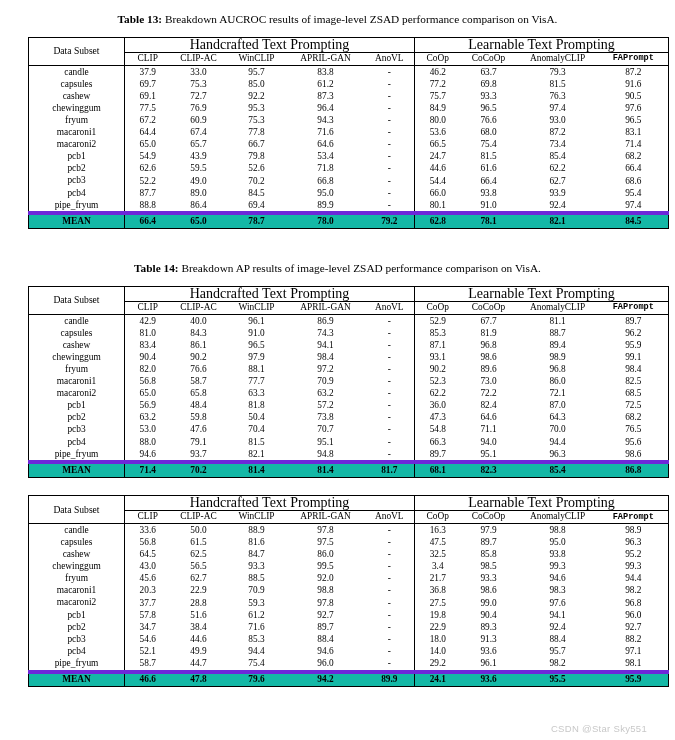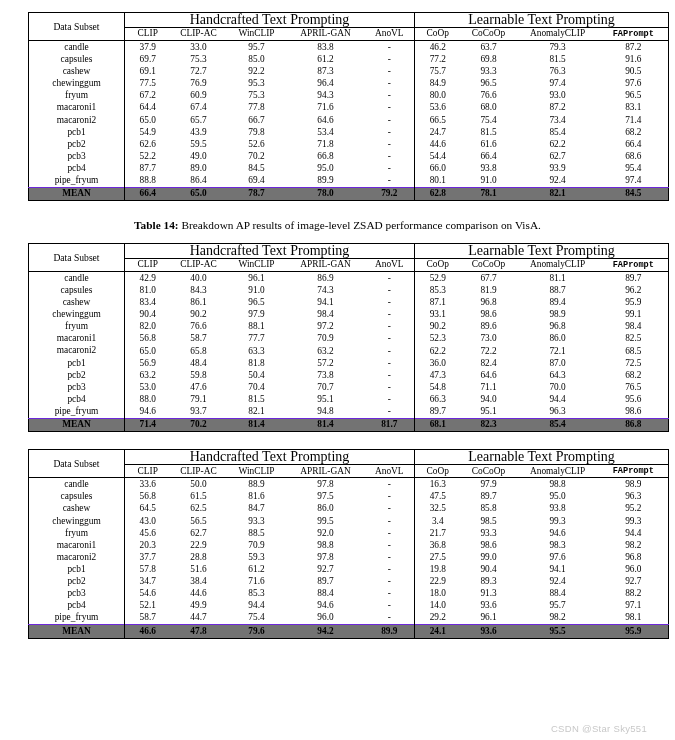--- a/index.html
+++ b/index.html
@@ -20,21 +20,21 @@
     height: 740px;
     position: relative;
     box-sizing: border-box;
     padding: 0 28px;
   }
 
   .table-block {
     width: 100%;
   }
   .block-13 { padding-top: 12px; }
-  .block-14 { padding-top: 17px; }
+  .block-14 { padding-top: 32px; }
   .block-15 { padding-top: 17px; }
 
   .caption {
     text-align: center;
     font-size: 11.3px;
     line-height: 1.3;
     margin: 0 0 10px 0;
     font-family: "Liberation Serif", "DejaVu Serif", serif;
   }
   .caption .cap-label {
@@ -97,22 +97,22 @@
 
   td.rowlabel {
     font-weight: bold;
     font-size: 9.4px;
     border-right: 1px solid #000;
     text-align: center;
   }
 
   tr.mean-row td {
     font-weight: bold;
-    background: #737373;
-    border-top: 1px solid #6d28d9;
+    background: #14b8a6;
+    border-top: 4px solid #6d28d9;
     height: 12.6px;
   }
   tr.mean-row td.rowlabel {
     border-right: 1px solid #000;
   }
 
   tr.first-data-row td {
     padding-top: 0.5px;
     text-align: center;
   }
@@ -126,20 +126,21 @@
     font-family: Liberation Sans, sans-serif;
     letter-spacing: 0.3px;
   }
 </style>
 </head>
 <body>
 
 <div class="page">
   <div id="tables-root">
       <div class="table-block block-13">
+        <div class="caption"><span class="cap-label">Table 13:</span> <span>Breakdown AUCROC results of image-level ZSAD performance comparison on VisA.</span></div>
         <table class="restab">
           <colgroup>
             <col style="width: 96px;">
             <col style="width: 46px;">
             <col style="width: 56px;">
             <col style="width: 60px;">
             <col style="width: 78px;">
             <col style="width: 50px;">
             <col style="width: 46px;">
             <col style="width: 56px;">

